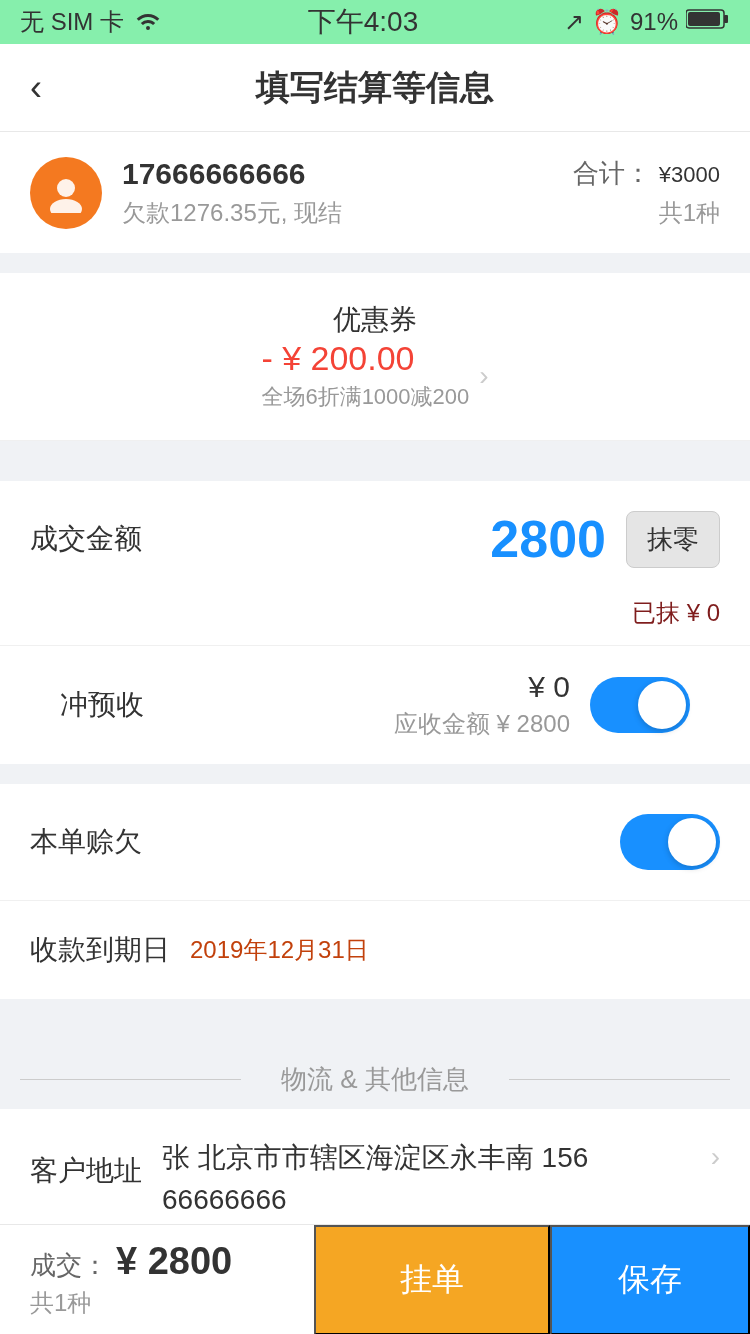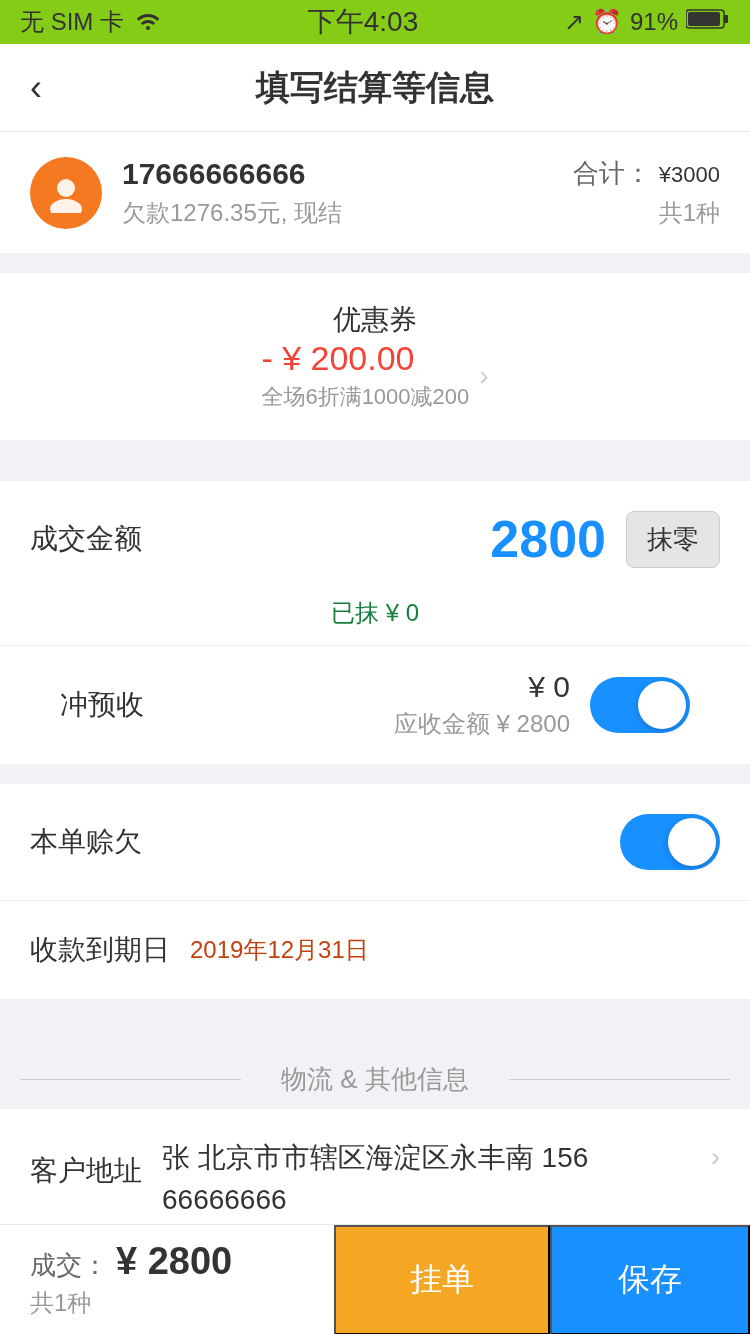--- a/index.html
+++ b/index.html
@@ -11,21 +11,21 @@
       background: #f0f2f5;
       font-size: 28px;
       color: #333;
       position: relative;
     }
 
     
     .status-bar {
       width: 750px;
       height: 44px;
-      background: #84cc16;
+      background: #86efac;
       display: flex;
       align-items: center;
       justify-content: space-between;
       padding: 0 20px;
       font-size: 24px;
       color: #333;
     }
     .status-left {
       display: flex;
       align-items: center;
@@ -201,22 +201,22 @@
       border: 1.5px solid #ccc;
       border-radius: 8px;
       padding: 10px 20px;
       font-size: 26px;
       color: #333;
       background: #e5e5e5;
       cursor: pointer;
     }
     .amount-sub {
       font-size: 24px;
-      color: #15803d;
-      text-align: center;
+      color: #7f1d1d;
+      text-align: right;
       padding: 0 30px 16px;
     }
 
     
     .prepay-row {
       padding: 24px 30px;
       display: flex;
       align-items: center;
       justify-content: space-between;
     }
@@ -369,21 +369,21 @@
       font-size: 38px;
       font-weight: 600;
       color: #333;
     }
     .bottom-count {
       font-size: 24px;
       color: #999;
       margin-top: 4px;
     }
     .btn-hold {
-      width: 216px;
+      width: 236px;
       height: 110px;
       background: #f5a623;
       display: flex;
       align-items: center;
       justify-content: center;
       font-size: 32px;
       color: #fff;
       font-weight: 500;
       cursor: pointer;
     }

